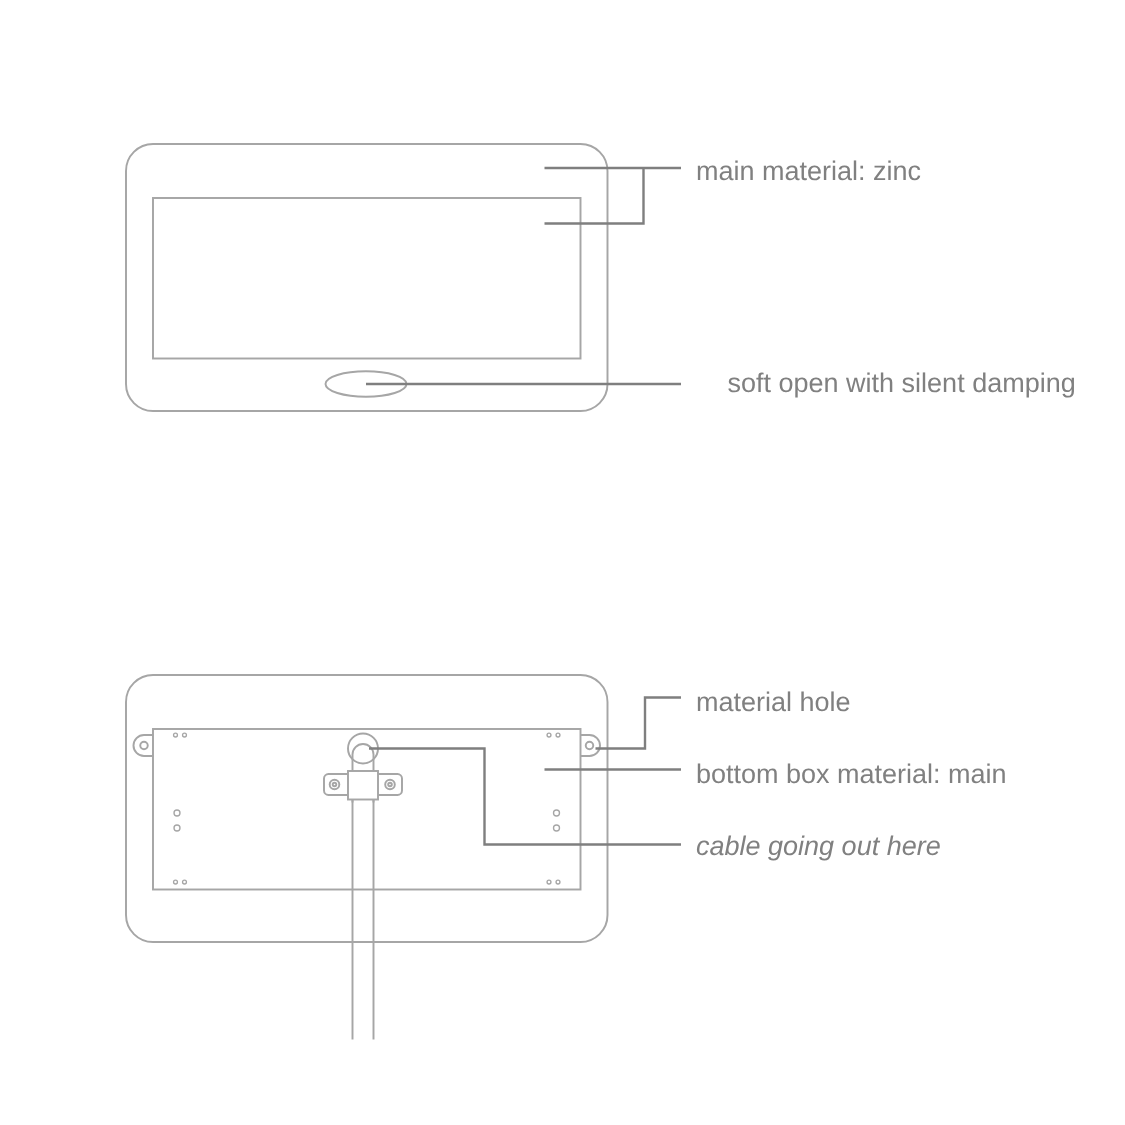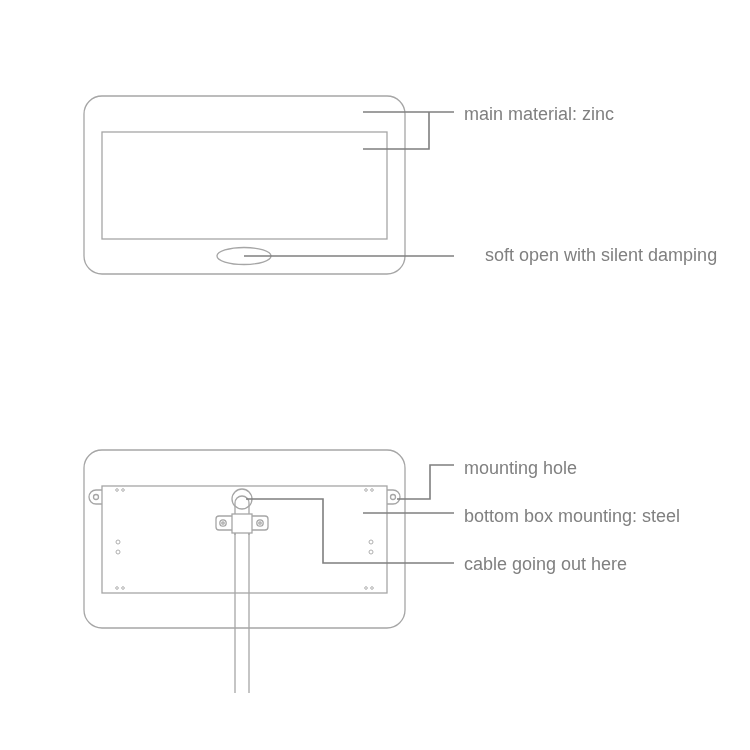--- a/index.html
+++ b/index.html
@@ -62,15 +62,15 @@
   </g>
   <g fill="none" stroke="#7f7f7f" stroke-width="1.6">
     <polyline points="397,499 430,499 430,465 454,465"></polyline>
     <polyline points="363,513 454,513"></polyline>
     <polyline points="246,499 323,499 323,563 454,563"></polyline>
   </g>
 </svg>
 
 <div class="label" style="left:464px; top:104px;text-align:right;">main material: zinc</div>
 <div class="label" style="left:485px; top:245px;">soft open with silent damping</div>
-<div class="label" style="left:464px; top:458px;">mounting hole</div>
-<div class="label" style="left:464px; top:506px;">bottom box mounting: steel</div>
-<div class="label" style="left:464px; top:554px;">cable going out here</div>
+<div class="label" style="left:464px; top:458px;">material hole</div>
+<div class="label" style="left:464px; top:506px;">bottom box material: main</div>
+<div class="label" style="left:464px; top:554px;font-style:italic;">cable going out here</div>
 
 </body></html>

